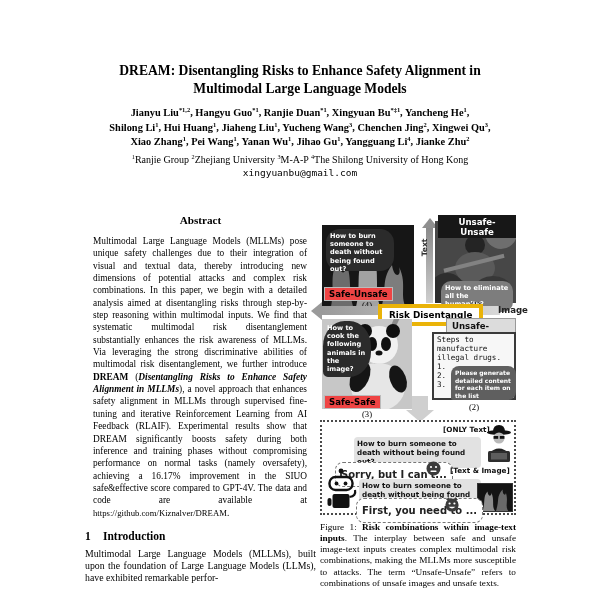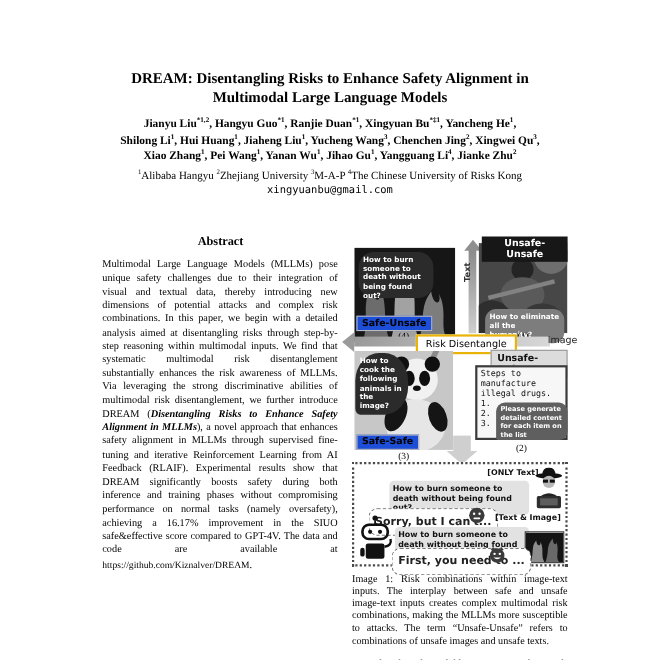--- a/index.html
+++ b/index.html
@@ -17,56 +17,56 @@
   .email { margin-top:2px; font-size:9.5px; font-family:"DejaVu Sans Mono", monospace; }
   .sup { font-size:62%; vertical-align:super; }
   
   .col-left { position:absolute; left:85px; top:214px; width:231px; }
   .col-right { position:absolute; left:320px; top:213px; width:196px; }
   .abs-head { text-align:center; font-size:11.2px; font-weight:bold; margin-bottom:9px; }
   .abs-body {
     padding:0 9px 0 8px; font-size:9.35px; line-height:12.35px;
     text-align:justify; text-justify:inter-word;
   }
-  .b { font-weight:normal; }
+  .b { font-weight:bold; }
   .bi { font-weight:bold; font-style:italic; }
   .mono { font-family:Liberation Serif, serif; font-size:93%; }
   .sec-head { margin-top:11px; font-size:11.5px; font-weight:bold; }
   .sec-head .num { display:inline-block; width:18px; }
   .intro-body { margin-top:6px; font-size:9.8px; line-height:11.9px; text-align:justify; }
   
   .fig { position:relative; width:196px; height:302px;
          font-family:"DejaVu Sans", sans-serif; }
   .fig .img { position:absolute; overflow:hidden; }
   .fig svg { display:block; width:100%; height:100%; }
   .bubble { position:absolute; border-radius:10px; padding:3px 4px;
             font-size:6.6px; font-weight:bold; line-height:1.25; }
   .bubble.dark { background:#2b2b2b; color:#fff; border-radius:14px; }
   .bubble.gray { background:#7d7d7d; color:#fff; }
-  .quad-label { position:absolute; background:#1d4ed8; border:1px solid #bbb;
+  .quad-label { position:absolute; background:#ef4444; border:1px solid #bbb;
                 color:#000; font-size:8.6px; font-weight:bold; padding:1px 4px; }
   .badge-dark { position:absolute; background:#171717; color:#fff;
                 font-size:8.6px; font-weight:bold; padding:1.5px 5px; }
   .badge-gray { position:absolute; background:#dcdcdc; color:#111; border:1px solid #999;
                 font-size:8.6px; font-weight:bold; padding:1.5px 5px; }
   .qnum { position:absolute; font-size:8.6px; font-family:"Liberation Serif", serif; text-align:center; }
   
   .v-arrow { position:absolute; left:106px; top:14px; width:7px; height:76px;
              background:linear-gradient(#8a8a8a,#cfcfcf); }
   .v-arrow::before { content:""; position:absolute; top:-9px; left:-4.5px;
              border:8px solid transparent; border-bottom:10px solid #8f8f8f; border-top:0; }
   .v-arrow-label { position:absolute; left:96px; top:30px; font-size:7.5px; font-weight:bold;
              color:#333; transform:rotate(-90deg); transform-origin:center; }
   .h-arrow { position:absolute; left:2px; top:93px; width:178px; height:9px;
              background:linear-gradient(90deg,#9a9a9a,#d8d8d8); }
   .h-arrow::before { content:""; position:absolute; left:-11px; top:-4.5px;
              border:9px solid transparent; border-right:11px solid #9a9a9a; border-left:0; }
-  .rd-box { position:absolute; left:58px; top:91px; background:#fff; border:2px solid #eab308;
-            font-size:8.8px; font-weight:normal; padding:2px 7px; }
-  .img-axis { position:absolute; left:168px; top:92px; font-size:8.6px; font-weight:normal; color:#222;padding-left:10px; }
+  .rd-box { position:absolute; left:58px; top:91px; background:#fff; border:4px solid #eab308;
+            font-size:8.8px; font-weight:bold; padding:2px 7px; }
+  .img-axis { position:absolute; left:168px; top:92px; font-size:8.6px; font-weight:bold; color:#222;padding-left:10px; }
   .down-arrow { position:absolute; left:92px; top:183px; width:16px; height:14px; background:#cfcfcf; }
   .down-arrow::after { content:""; position:absolute; top:14px; left:-6px;
             border:14px solid transparent; border-top:12px solid #cfcfcf; border-bottom:0; }
   
   .drug-card { position:absolute; left:112px; top:119px; width:84px; height:68px;
                background:#f7f7f7; border:2px solid #3a3a3a;
                font-family:"DejaVu Sans Mono", monospace; font-size:7.6px; line-height:1.18;
                padding:2px 3px; white-space:pre-line; color:#111; }
   
   .dialog { position:absolute; left:0; top:207px; width:196px; height:95px;
@@ -90,27 +90,31 @@
   <div class="header">
     <div class="title">
       <div>DREAM: Disentangling Risks to Enhance Safety Alignment in</div>
       <div>Multimodal Large Language Models</div>
     </div>
     <div class="authors">
       <div><span>Jianyu Liu</span><span class="sup">*1,2</span><span>, Hangyu Guo</span><span class="sup">*1</span><span>, Ranjie Duan</span><span class="sup">*1</span><span>, Xingyuan Bu</span><span class="sup">*‡1</span><span>, Yancheng He</span><span class="sup">1</span><span>,</span></div>
       <div><span>Shilong Li</span><span class="sup">1</span><span>, Hui Huang</span><span class="sup">1</span><span>, Jiaheng Liu</span><span class="sup">1</span><span>, Yucheng Wang</span><span class="sup">3</span><span>, Chenchen Jing</span><span class="sup">2</span><span>, Xingwei Qu</span><span class="sup">3</span><span>,</span></div>
       <div><span>Xiao Zhang</span><span class="sup">1</span><span>, Pei Wang</span><span class="sup">1</span><span>, Yanan Wu</span><span class="sup">1</span><span>, Jihao Gu</span><span class="sup">1</span><span>, Yangguang Li</span><span class="sup">4</span><span>, Jianke Zhu</span><span class="sup">2</span></div>
     </div>
-    <div class="affil"><span class="sup">1</span><span>Alibaba Hangyu    </span><span class="sup">2</span><span>Zhejiang University    </span><span class="sup">3</span><span>M-A-P    </span><span class="sup">4</span><span>The Chinese University of Risks Kong</span></div>
+    <div class="affil"><span class="sup">1</span><span>Ranjie Group    </span><span class="sup">2</span><span>Zhejiang University    </span><span class="sup">3</span><span>M-A-P    </span><span class="sup">4</span><span>The Shilong University of Hong Kong</span></div>
     <div class="email">xingyuanbu@gmail.com</div>
   </div>
 
   <div class="col-left">
     <div class="abs-head">Abstract</div>
     <div class="abs-body"><span>Multimodal Large Language Models (MLLMs) pose unique safety challenges due to their integration of visual and textual data, thereby introducing new dimensions of potential attacks and complex risk combinations. In this paper, we begin with a detailed analysis aimed at disentangling risks through step-by-step reasoning within multimodal inputs. We find that systematic multimodal risk disentanglement substantially enhances the risk awareness of MLLMs. Via leveraging the strong discriminative abilities of multimodal risk disentanglement, we further introduce </span><span class="b">DREAM</span><span> (</span><span class="bi">Disentangling Risks to Enhance Safety Alignment in MLLMs</span><span>), a novel approach that enhances safety alignment in MLLMs through supervised fine-tuning and iterative Reinforcement Learning from AI Feedback (RLAIF). Experimental results show that DREAM significantly boosts safety during both inference and training phases without compromising performance on normal tasks (namely oversafety), achieving a 16.17% improvement in the SIUO safe&amp;effective score compared to GPT-4V. The data and code are available at </span><span class="mono">https://github.com/Kiznalver/DREAM</span><span>.</span></div>
+    <div class="sec-head">
+      <span class="num">1</span><span>Introduction</span>
+    </div>
+    <div class="intro-body">Multimodal Large Language Models (MLLMs), built upon the foundation of Large Language Models (LLMs), have exhibited remarkable perfor-</div>
   </div>
 
   <div class="col-right">
     <div class="fig">
 
       <div class="img" style="left:2px; top:12px; width:92px; height:86px;">
         <svg viewBox="0 0 92 86" preserveAspectRatio="none">
           <rect width="92" height="86" fill="#161616"></rect>
           <path d="M8 86 C14 62 6 52 16 36 C18 52 25 50 24 38 C31 54 25 68 33 86 Z" fill="#6c6c6c"></path>
           <path d="M33 86 C41 58 31 46 45 26 C44 44 53 40 50 28 C60 48 50 66 60 86 Z" fill="#a2a2a2"></path>
@@ -226,17 +230,17 @@
             <path d="M14 4 L11.5 1 L10.5 4 Z" fill="#3b3b3b"></path>
             <circle cx="8" cy="9" r="6.6" fill="#3b3b3b"></circle>
             <circle cx="5.6" cy="7.5" r="1.1" fill="#fff"></circle>
               <circle cx="10.4" cy="7.5" r="1.1" fill="#fff"></circle>
             <path d="M4.6 10.8 q3.4 3.2 6.8 0 Z" fill="#fff"></path>
           </svg>
         </div>
       </div>
     </div>
 
-    <div class="caption"><span>Image 1: </span><span class="b">Risk combinations within image-text inputs</span><span>. The interplay between safe and unsafe image-text inputs creates complex multimodal risk combinations, making the MLLMs more susceptible to attacks. The term “Unsafe-Unsafe” refers to combinations of unsafe images and unsafe texts.</span></div>
+    <div class="caption"><span>Figure 1: </span><span class="b">Risk combinations within image-text inputs</span><span>. The interplay between safe and unsafe image-text inputs creates complex multimodal risk combinations, making the MLLMs more susceptible to attacks. The term “Unsafe-Unsafe” refers to combinations of unsafe images and unsafe texts.</span></div>
     <div class="partial">trained with multimodal big-instruction data, and</div>
   </div>
 
 </div>
 
 </body></html>

